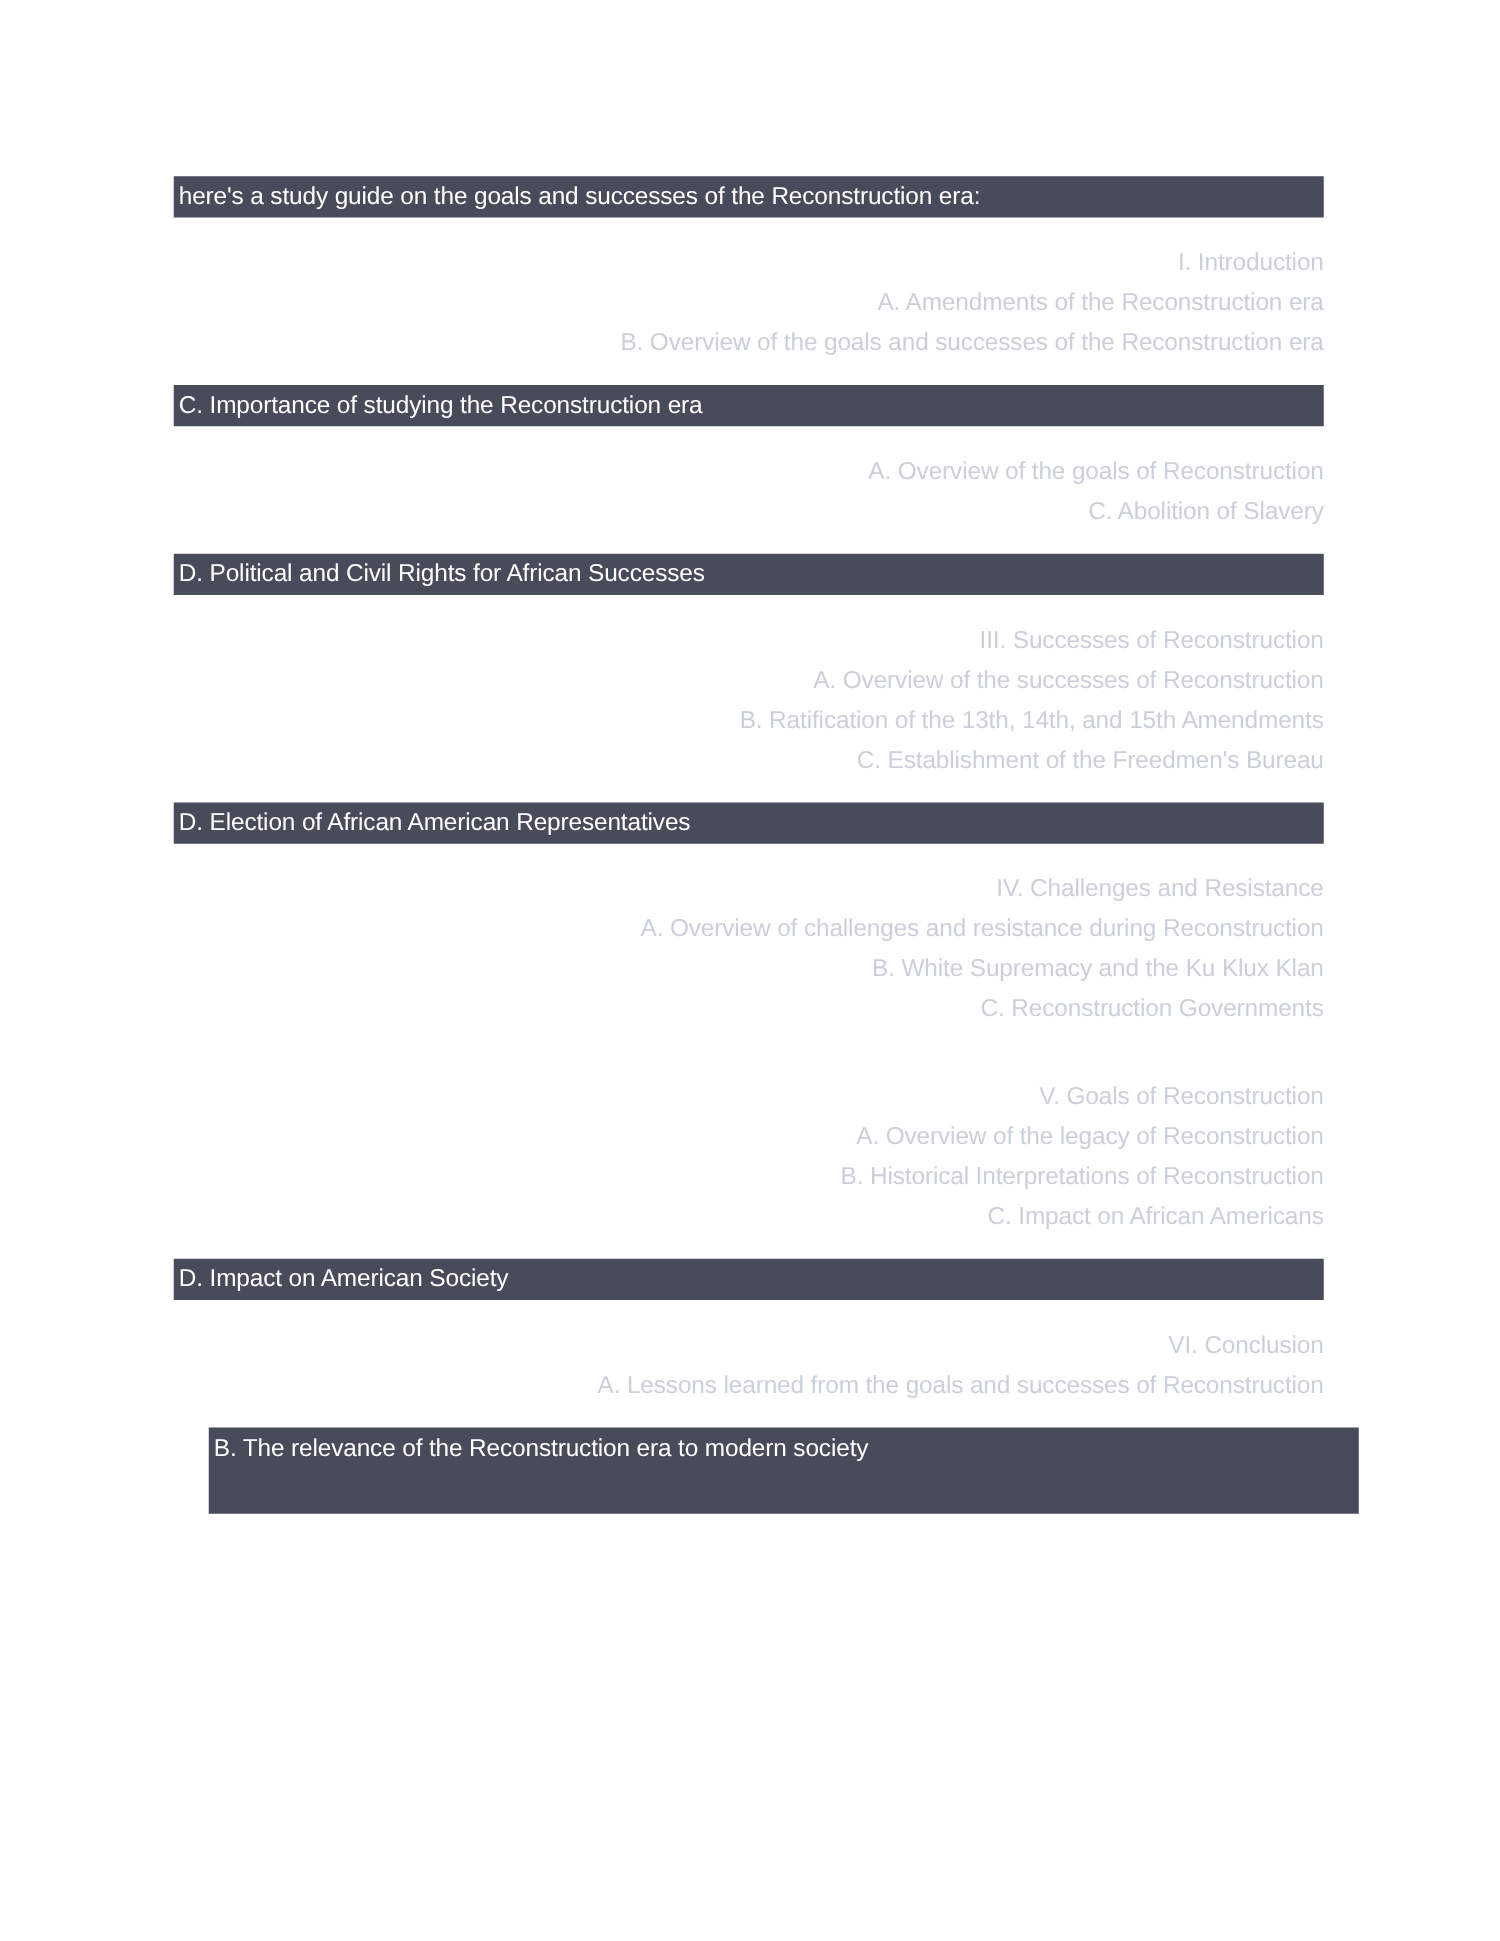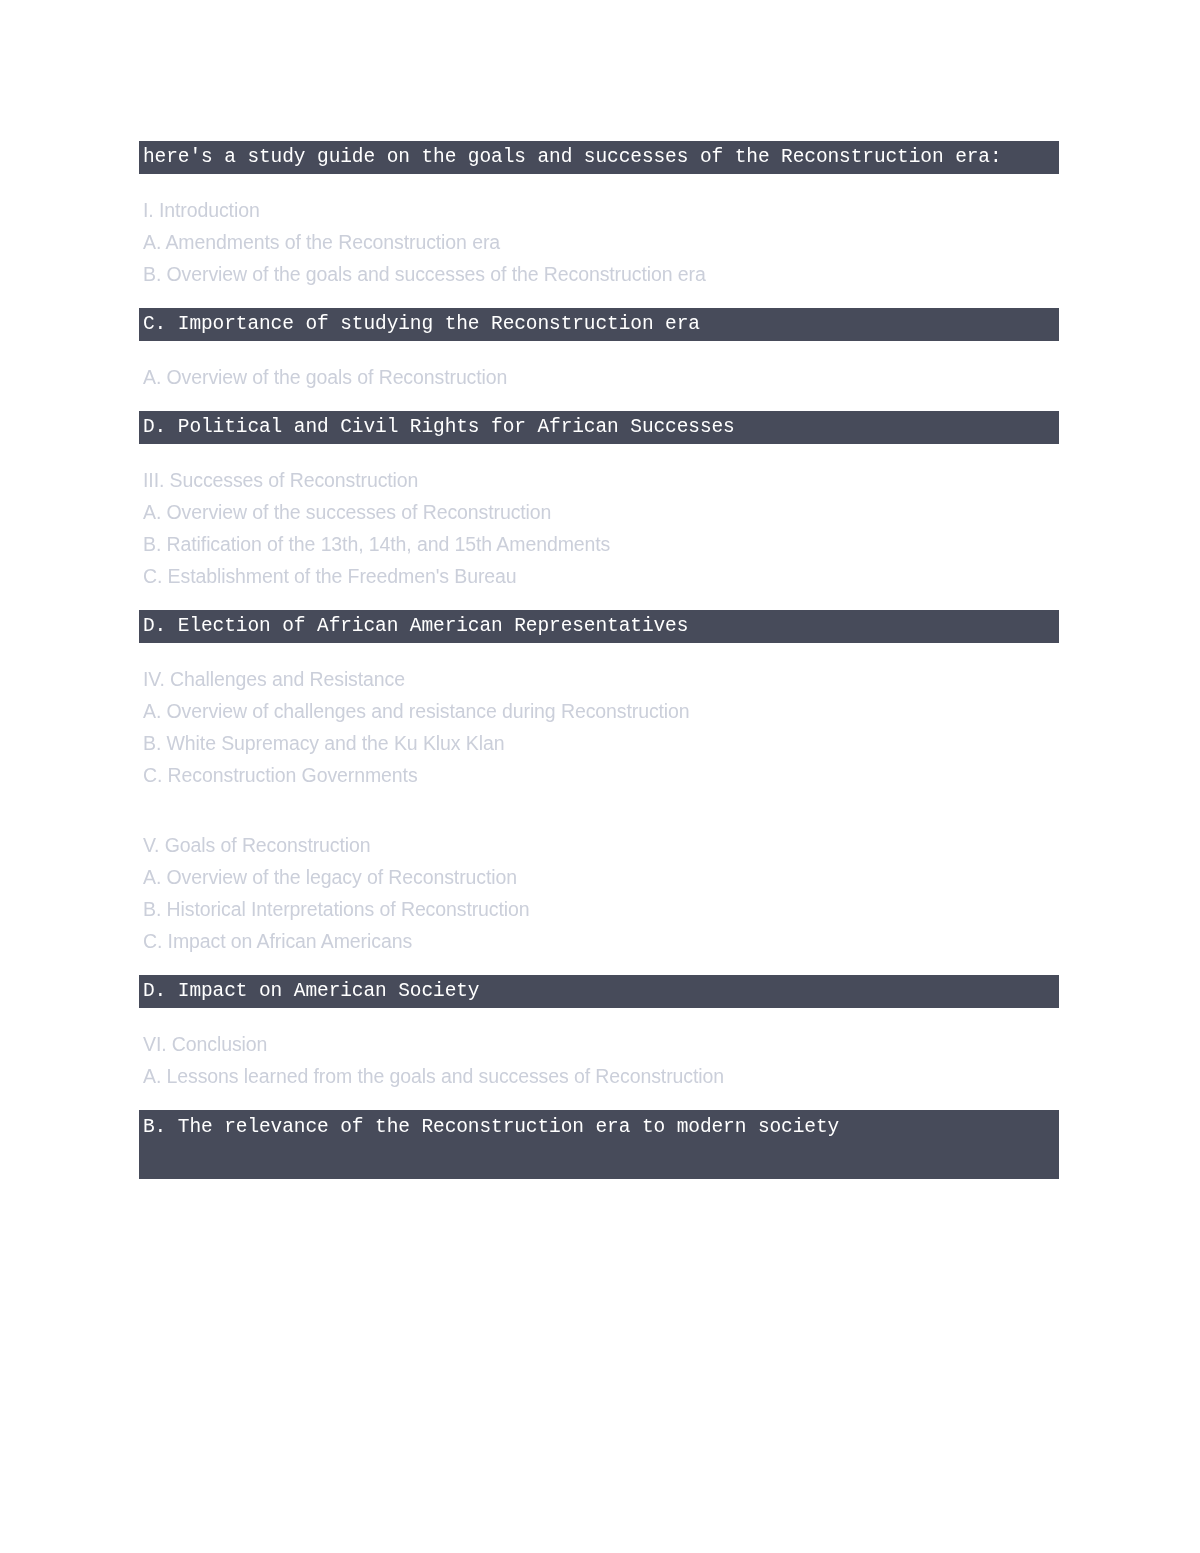--- a/index.html
+++ b/index.html
@@ -36,32 +36,33 @@
     color: #FFFFFF;
     font-size: 19.5px;
     line-height: 33px;
     height: 33px;
     padding: 0 0 0 4px;
     box-sizing: border-box;
     width: 920px;
     letter-spacing: -0.1px;
     white-space: nowrap;
     overflow: hidden;
-    font-family: Liberation Mono, monospace;
   }
   .hl-bar.tall {
     height: 69px;
     line-height: 31px;
     padding-top: 2px;
+    margin-left: 28px;
   }
 
   
   .body-block {
     padding: 0;
     margin: 0;
+    text-align: right;
   }
   .body-line {
     color: #CBCFDA;
     font-size: 19.5px;
     line-height: 32px;
     height: 32px;
     letter-spacing: -0.1px;
     white-space: nowrap;
     padding-left: 4px;
     box-sizing: border-box;
@@ -81,20 +82,21 @@
       <div class="body-block">
         <div class="body-line">I. Introduction</div>
         <div class="body-line">A. Amendments of the Reconstruction era</div>
         <div class="body-line">B. Overview of the goals and successes of the Reconstruction era</div>
       </div>
       <div class="gap-before-bar"></div>
       <div class="hl-bar">C. Importance of studying the Reconstruction era</div>
       <div class="gap-after-bar"></div>
       <div class="body-block">
         <div class="body-line">A. Overview of the goals of Reconstruction</div>
+        <div class="body-line">C. Abolition of Slavery</div>
       </div>
       <div class="gap-before-bar"></div>
       <div class="hl-bar">D. Political and Civil Rights for African Successes</div>
       <div class="gap-after-bar"></div>
       <div class="body-block">
         <div class="body-line">III. Successes of Reconstruction</div>
         <div class="body-line">A. Overview of the successes of Reconstruction</div>
         <div class="body-line">B. Ratification of the 13th, 14th, and 15th Amendments</div>
         <div class="body-line">C. Establishment of the Freedmen's Bureau</div>
       </div>

